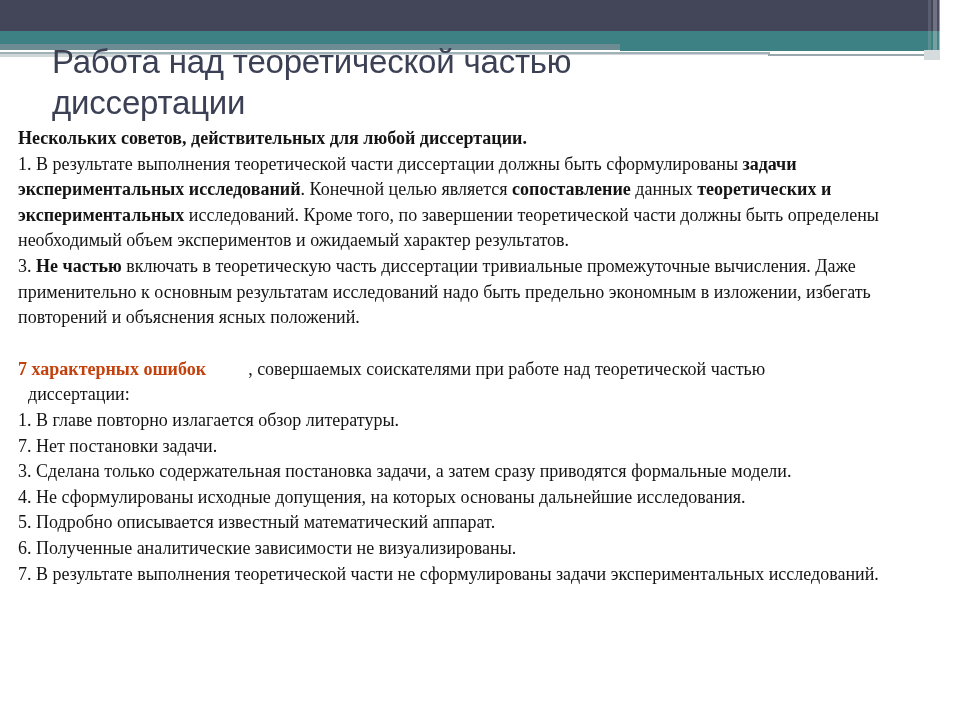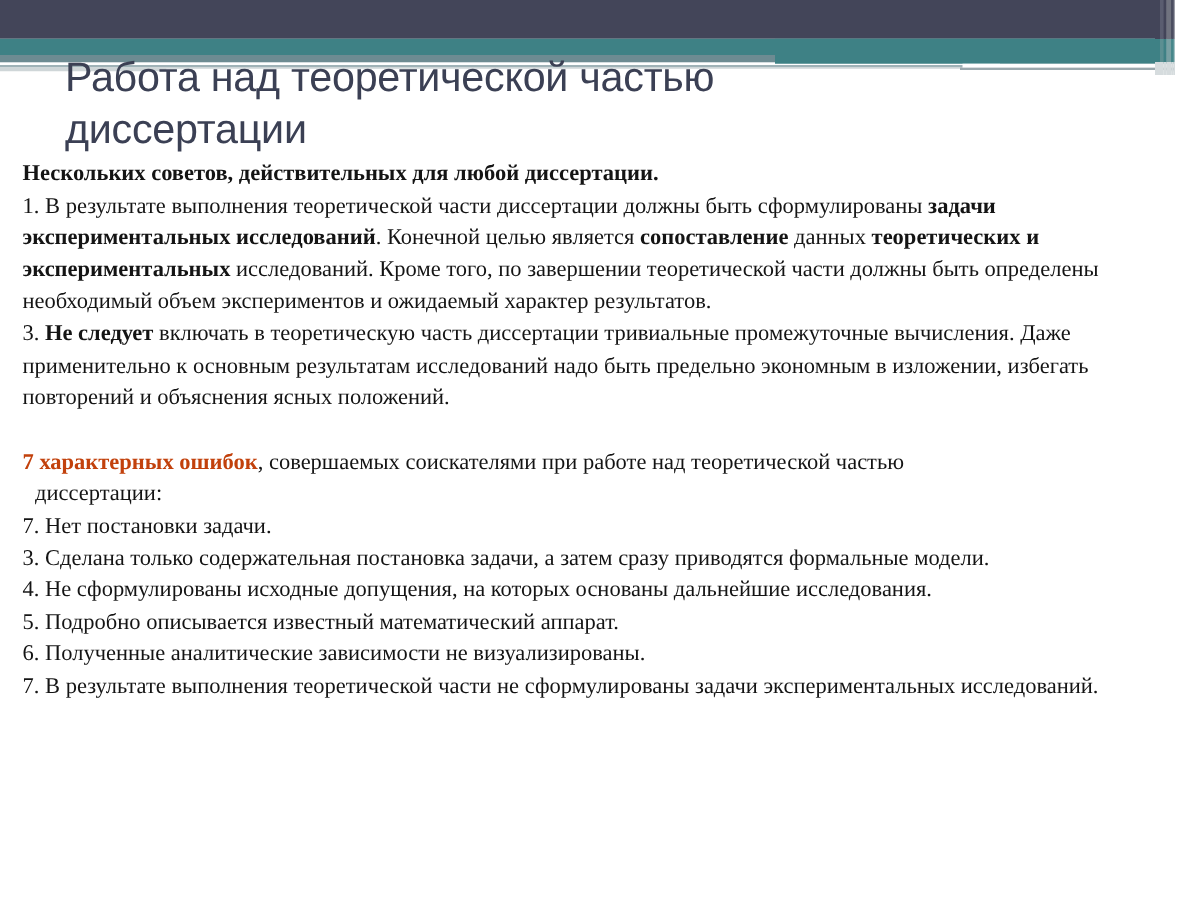--- a/index.html
+++ b/index.html
@@ -175,21 +175,21 @@
   .gap-block { height: 26px; }
 
   .err-head {
     margin: 0;
     line-height: 25.6px;
   }
   .err-head .accent {
     color: #c2410c;
     font-weight: bold;
   }
-  .err-head .cont { color: #141414; }
+  .err-head .cont { color: #141414; margin-left: 42px; }
   .indent {
     padding-left: 10px;
   }
   .err-list {
     margin: 0;
     padding: 0;
     list-style: none;
   }
   .err-list li {
     margin: 0;
@@ -227,30 +227,31 @@
       </div>
   </div>
 
   <div class="slide-title">Работа над теоретической частью диссертации</div>
 
   <div class="body-area">
 
     <p class="para b">Нескольких советов, действительных для любой диссертации.</p>
 
     <p class="para" id="advice-1"><span>1. В результате выполнения теоретической части диссертации должны быть сформулированы </span><span class="b">задачи экспериментальных исследований</span><span>. Конечной целью является </span><span class="b">сопоставление</span><span> данных </span><span class="b">теоретических и экспериментальных</span><span> исследований. Кроме того, по завершении теоретической части должны быть определены необходимый объем экспериментов и ожидаемый характер результатов.</span></p>
-    <p class="para" id="advice-3"><span>3. </span><span class="b">Не следует</span><span> включать в теоретическую часть диссертации тривиальные промежуточные вычисления. Даже применительно к основным результатам исследований надо быть предельно экономным в изложении, избегать повторений и объяснения ясных положений.</span></p>
+    <p class="para" id="advice-3"><span>3. </span><span class="b">Не частью</span><span> включать в теоретическую часть диссертации тривиальные промежуточные вычисления. Даже применительно к основным результатам исследований надо быть предельно экономным в изложении, избегать повторений и объяснения ясных положений.</span></p>
 
     <div class="gap-block"></div>
 
     <p class="err-head">
       <span class="accent">7 характерных ошибок</span><span class="cont">, совершаемых соискателями при работе над теоретической частью</span>
     </p>
     <p class="err-head indent">диссертации:</p>
 
     <ul class="err-list" id="errors-list">
+        <li>1. В главе повторно излагается обзор литературы.</li>
         <li>7. Нет постановки задачи.</li>
         <li>3. Сделана только содержательная постановка задачи, а затем сразу приводятся формальные модели.</li>
         <li>4. Не сформулированы исходные допущения, на которых основаны дальнейшие исследования.</li>
         <li>5. Подробно описывается известный математический аппарат.</li>
         <li>6. Полученные аналитические зависимости не визуализированы.</li>
         <li>7. В результате выполнения теоретической части не сформулированы задачи экспериментальных исследований.</li>
       </ul>
 
   </div>
 </div>

